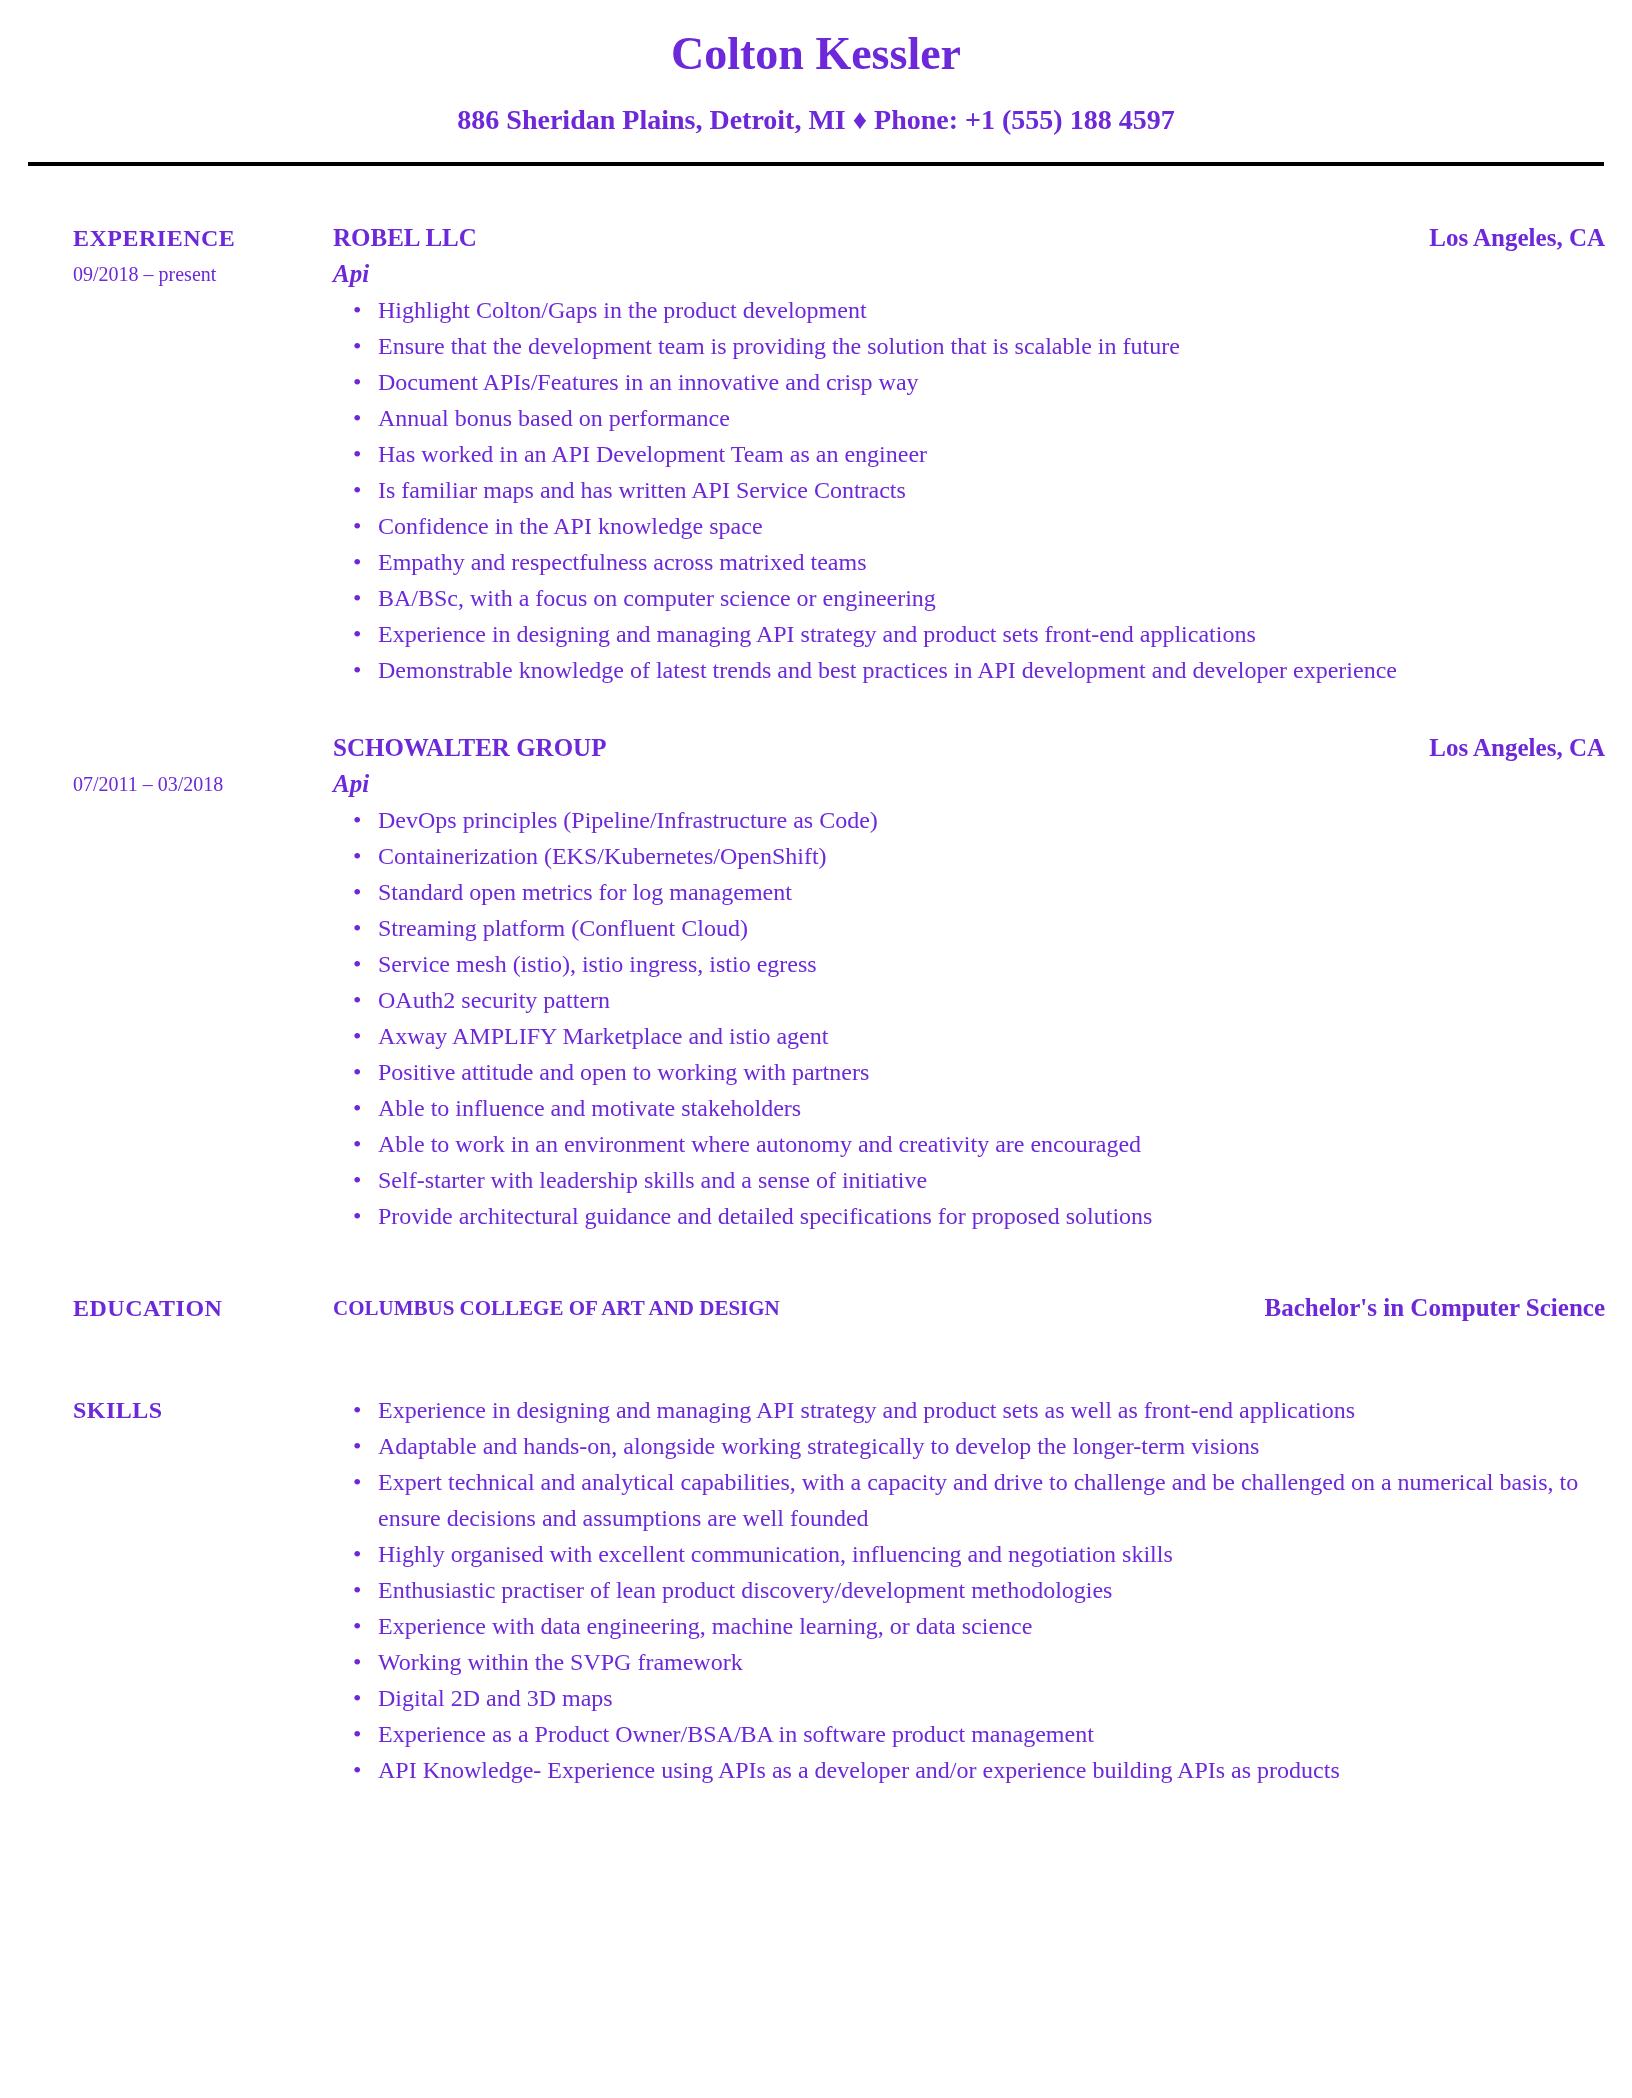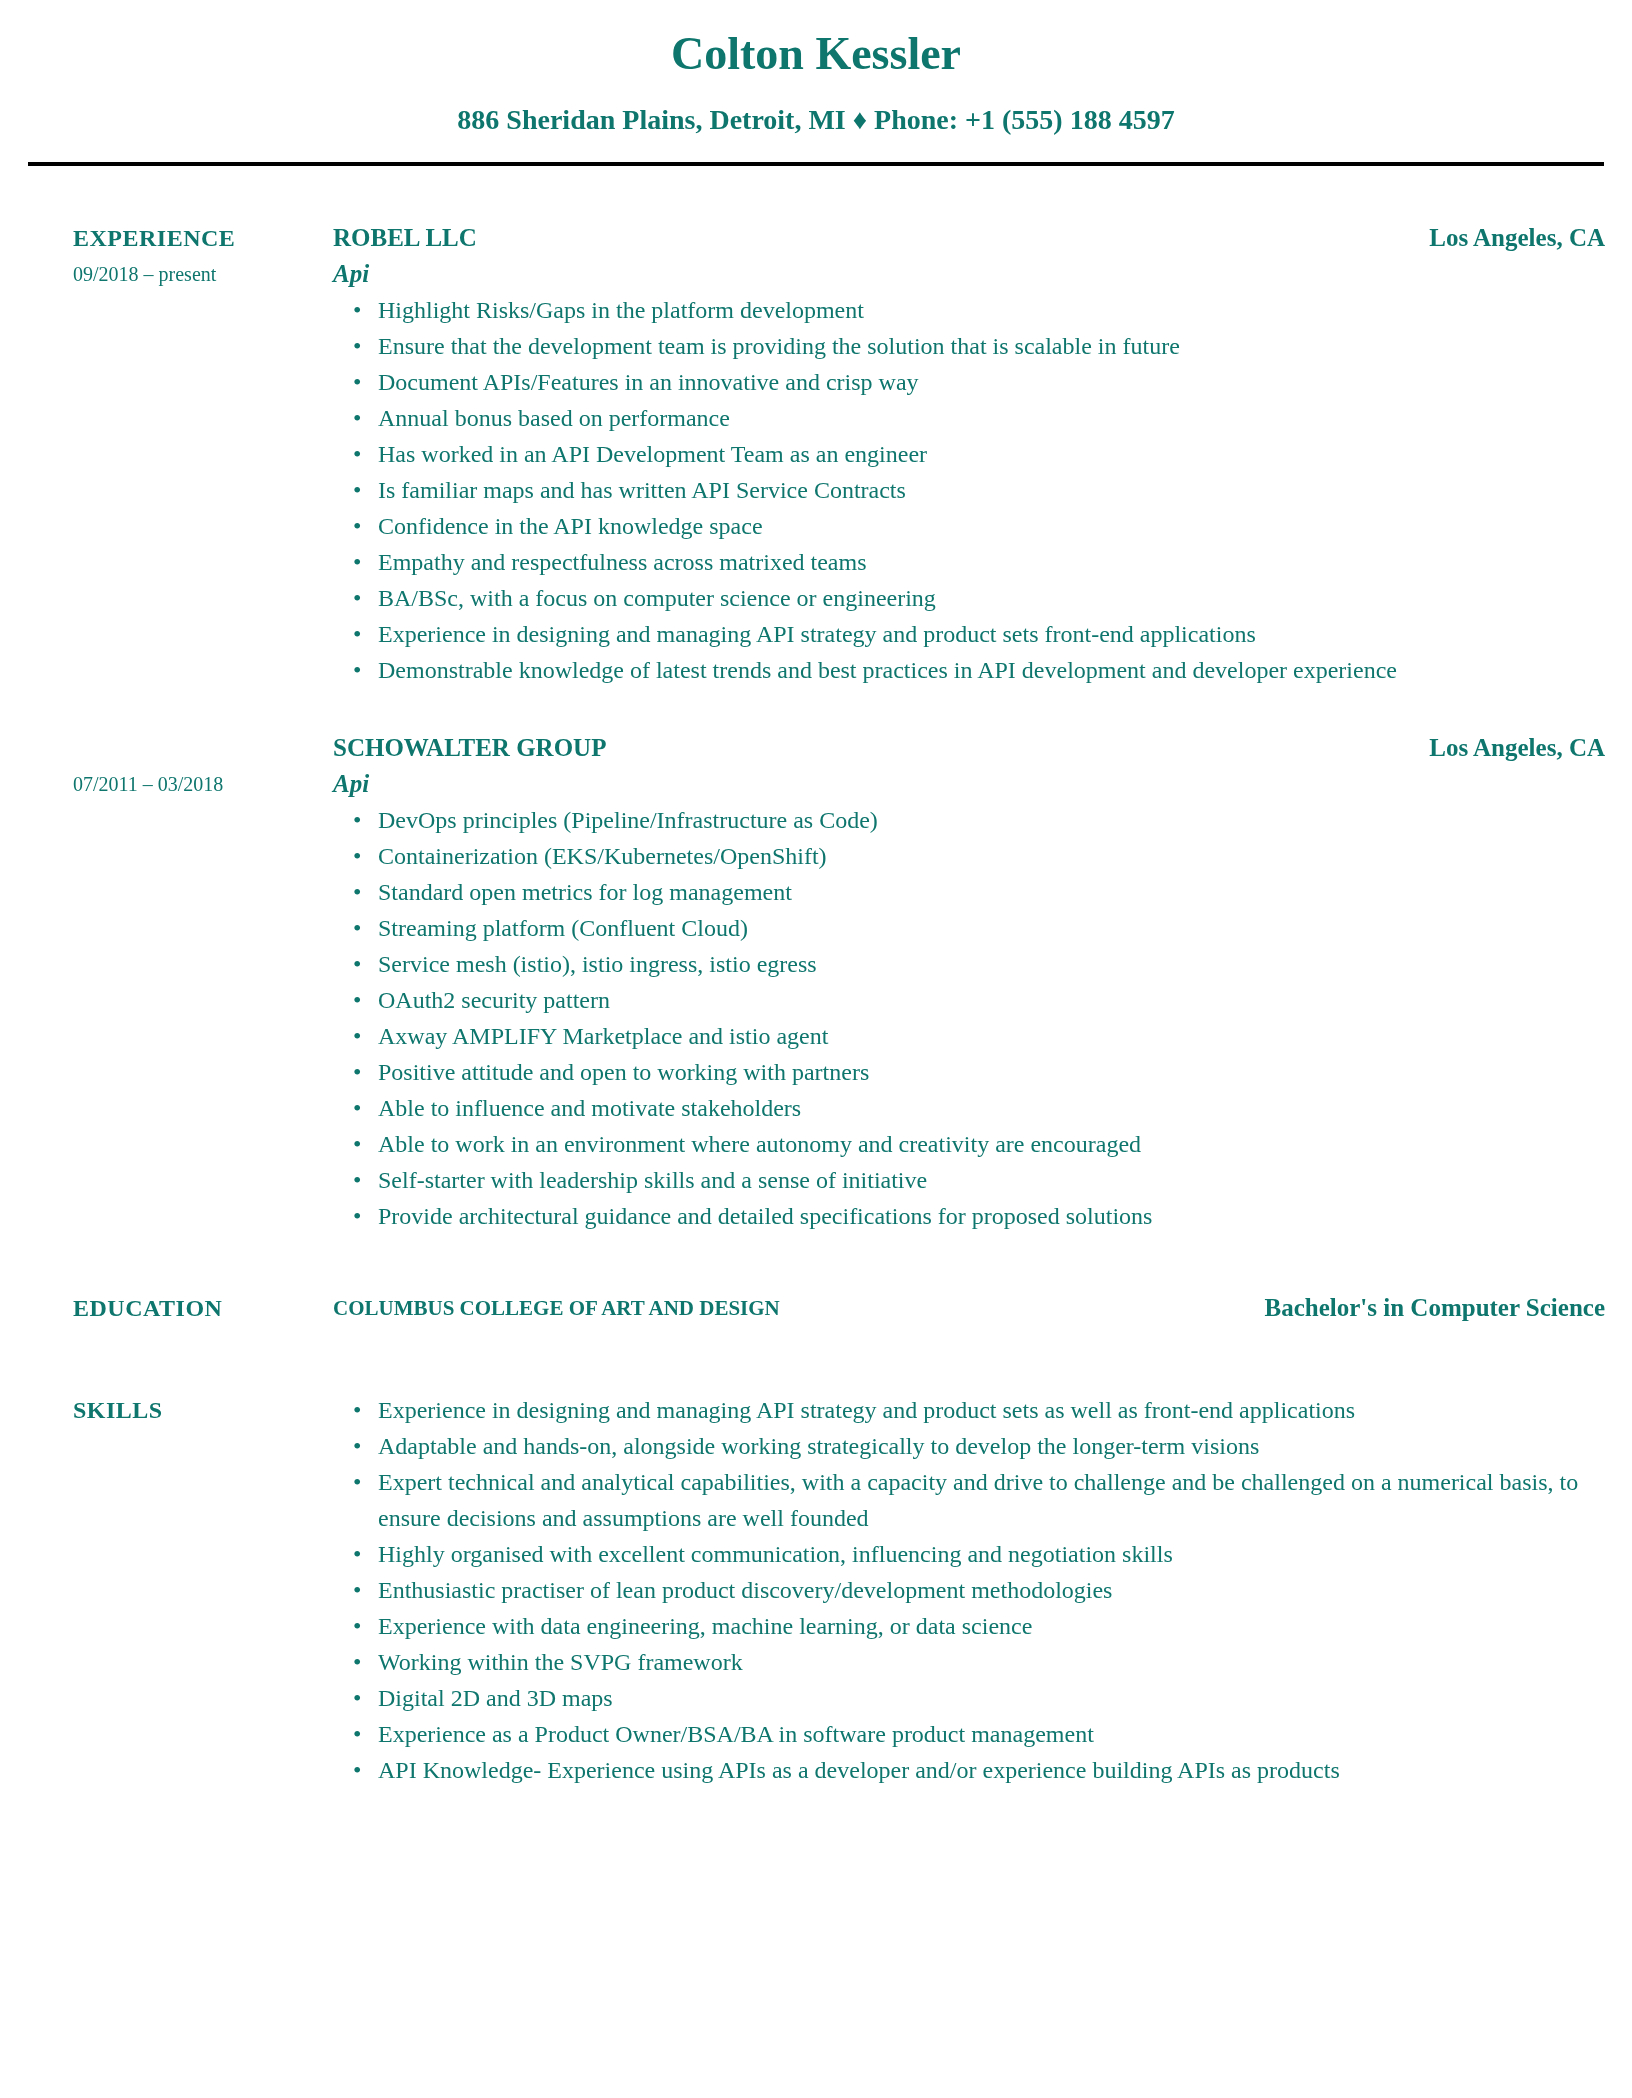--- a/index.html
+++ b/index.html
@@ -1,21 +1,21 @@
 <!DOCTYPE html>
 <html><head>
 <meta charset="utf-8">
 <style>
   html,body { margin:0; padding:0; background:#fff; }
   .page {
     position:relative;
     width:1632px; height:2098px;
     box-sizing:border-box;
     background:#ffffff;
-    color:#0f766e;
+    color:#6d28d9;
     font-family:"Liberation Serif","DejaVu Serif",serif;
     padding-top:28px;
     overflow:hidden;
   }
   .name {
     text-align:center;
     font-size:46px;
     font-weight:bold;
     line-height:52px;
   }
@@ -85,21 +85,21 @@
     <div class="entry-grid entry-experience-1">
       <div class="row-cell section-label">EXPERIENCE</div>
       <div class="row-cell company">ROBEL LLC</div>
       <div class="row-cell location">Los Angeles, CA</div>
 
       <div class="row-cell date">09/2018 – present</div>
       <div class="row-cell job-title">Api</div>
       <div></div>
 
       <ul class="bullets" id="job0-bullets">
-        <li>Highlight Risks/Gaps in the platform development</li>
+        <li>Highlight Colton/Gaps in the product development</li>
         <li>Ensure that the development team is providing the solution that is scalable in future</li>
         <li>Document APIs/Features in an innovative and crisp way</li>
         <li>Annual bonus based on performance</li>
         <li>Has worked in an API Development Team as an engineer</li>
         <li>Is familiar maps and has written API Service Contracts</li>
         <li>Confidence in the API knowledge space</li>
         <li>Empathy and respectfulness across matrixed teams</li>
         <li>BA/BSc, with a focus on computer science or engineering</li>
         <li>Experience in designing and managing API strategy and product sets front-end applications</li>
         <li>Demonstrable knowledge of latest trends and best practices in API development and developer experience</li>

